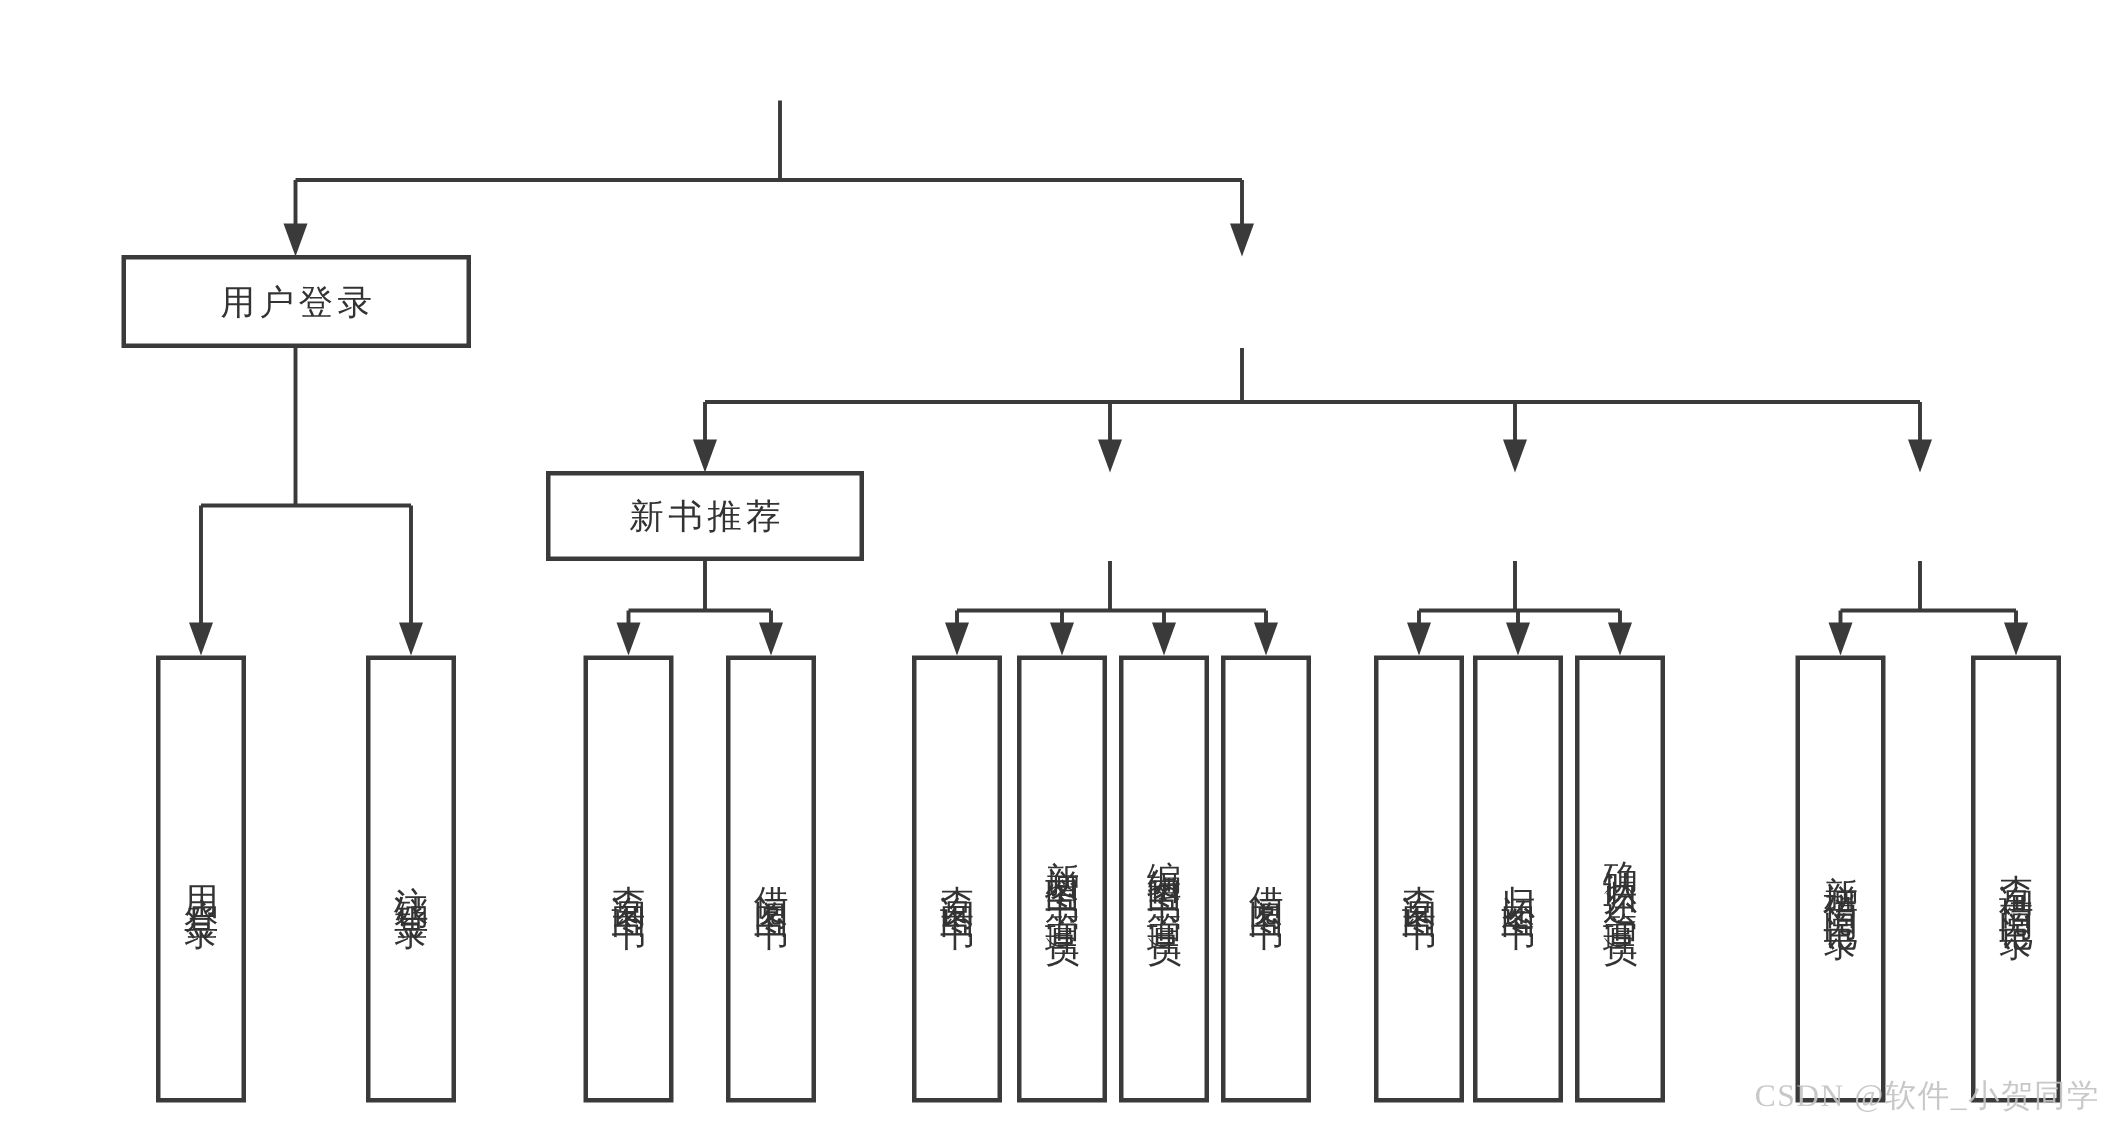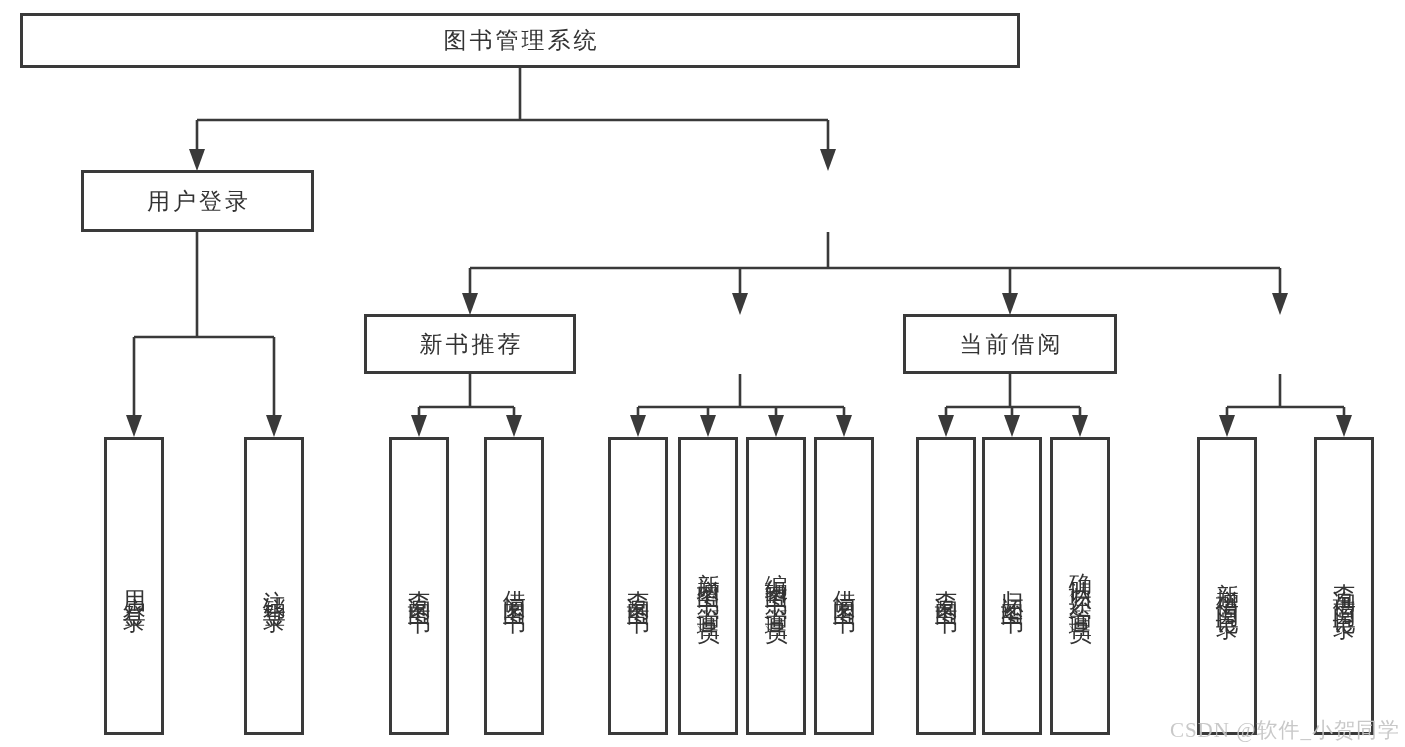--- a/index.html
+++ b/index.html
@@ -85,33 +85,27 @@
       <polygon points="1004,415 1020,415 1012,437"></polygon>
       <polygon points="1072,415 1088,415 1080,437"></polygon>
     </g>
     <g>
       <path d="M1280 374 V407 M1227 407 H1344 M1227 407 V417 M1344 407 V417"></path>
       <polygon points="1219,415 1235,415 1227,437"></polygon>
       <polygon points="1336,415 1352,415 1344,437"></polygon>
     </g>
   </svg>
 
-  <div class="box h" style="left:20px;top:13px;width:1000px;height:55px">
-    <span>图书管理系统</span>
-  </div>
 
   <div class="box h" style="left:81px;top:170px;width:233px;height:62px">
     <span>用户登录</span>
   </div>
 
   <div class="box h" style="left:364px;top:314px;width:212px;height:60px">
     <span>新书推荐</span>
-  </div>
-  <div class="box h" style="left:903px;top:314px;width:214px;height:60px">
-    <span>当前借阅</span>
   </div>
 
   <div class="box v" style="left:104px;top:437px;width:60px;height:298px">
     <span>用户登录</span>
   </div>
   <div class="box v" style="left:244px;top:437px;width:60px;height:298px">
     <span>注销登录</span>
   </div>
 
   <div class="box v" style="left:389px;top:437px;width:60px;height:298px">

